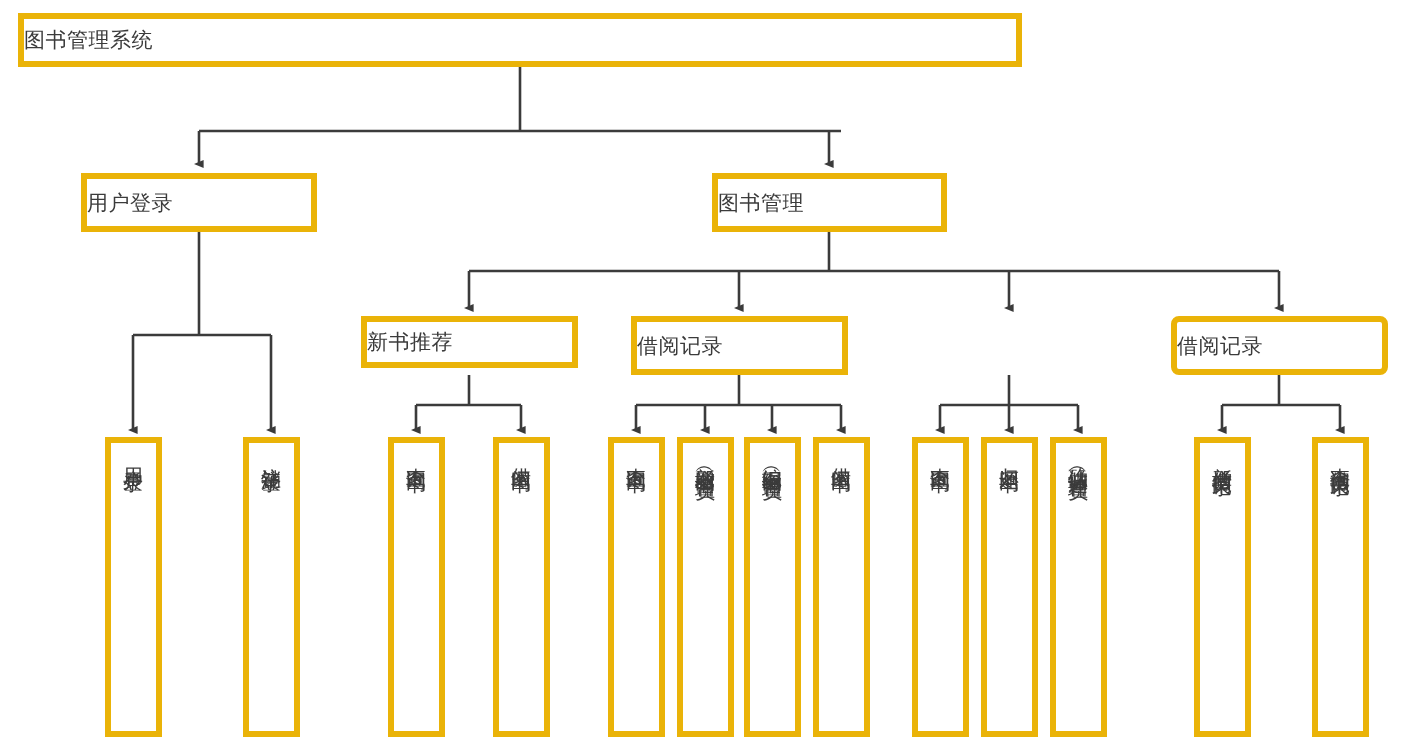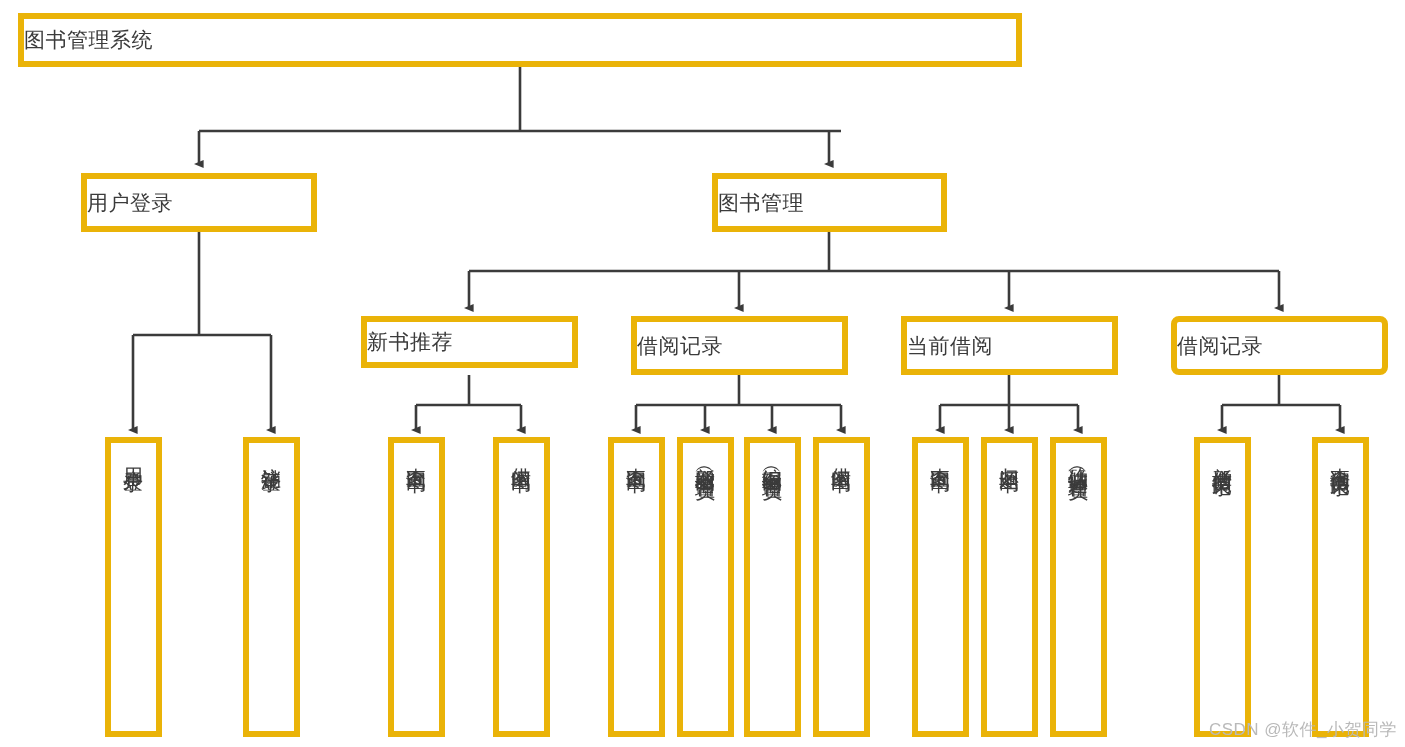--- a/index.html
+++ b/index.html
@@ -136,23 +136,20 @@
   <div class="node h" style="left:712px; top:173px; width:235px; height:59px;">
     <span class="label">图书管理</span>
   </div>
 
   <div class="node h" style="left:361px; top:316px; width:217px; height:52px;">
     <span class="label">新书推荐</span>
   </div>
   <div class="node h" style="left:631px; top:316px; width:217px; height:59px;">
     <span class="label">借阅记录</span>
   </div>
-  <div class="node h" style="left:901px; top:316px; width:217px; height:59px;">
-    <span class="label">当前借阅</span>
-  </div>
   <div class="node h" style="left:1171px; top:316px; width:217px; height:59px;border-radius:8px;">
     <span class="label">借阅记录</span>
   </div>
 
   <div class="node v" style="left:105px; top:437px; width:57px; height:300px;">
     <span class="label">用户登录</span>
   </div>
   <div class="node v" style="left:243px; top:437px; width:57px; height:300px;">
     <span class="label">注销登录</span>
   </div>
@@ -187,15 +184,14 @@
     <span class="label">确认归还（管理员）</span>
   </div>
 
   <div class="node v" style="left:1194px; top:437px; width:57px; height:300px;">
     <span class="label">新增借阅记录</span>
   </div>
   <div class="node v" style="left:1312px; top:437px; width:57px; height:300px;">
     <span class="label">查询借阅记录</span>
   </div>
 
-  <div class="watermark">CSDN @软件_小贺同学</div>
 
 </div>
 
 </body></html>

